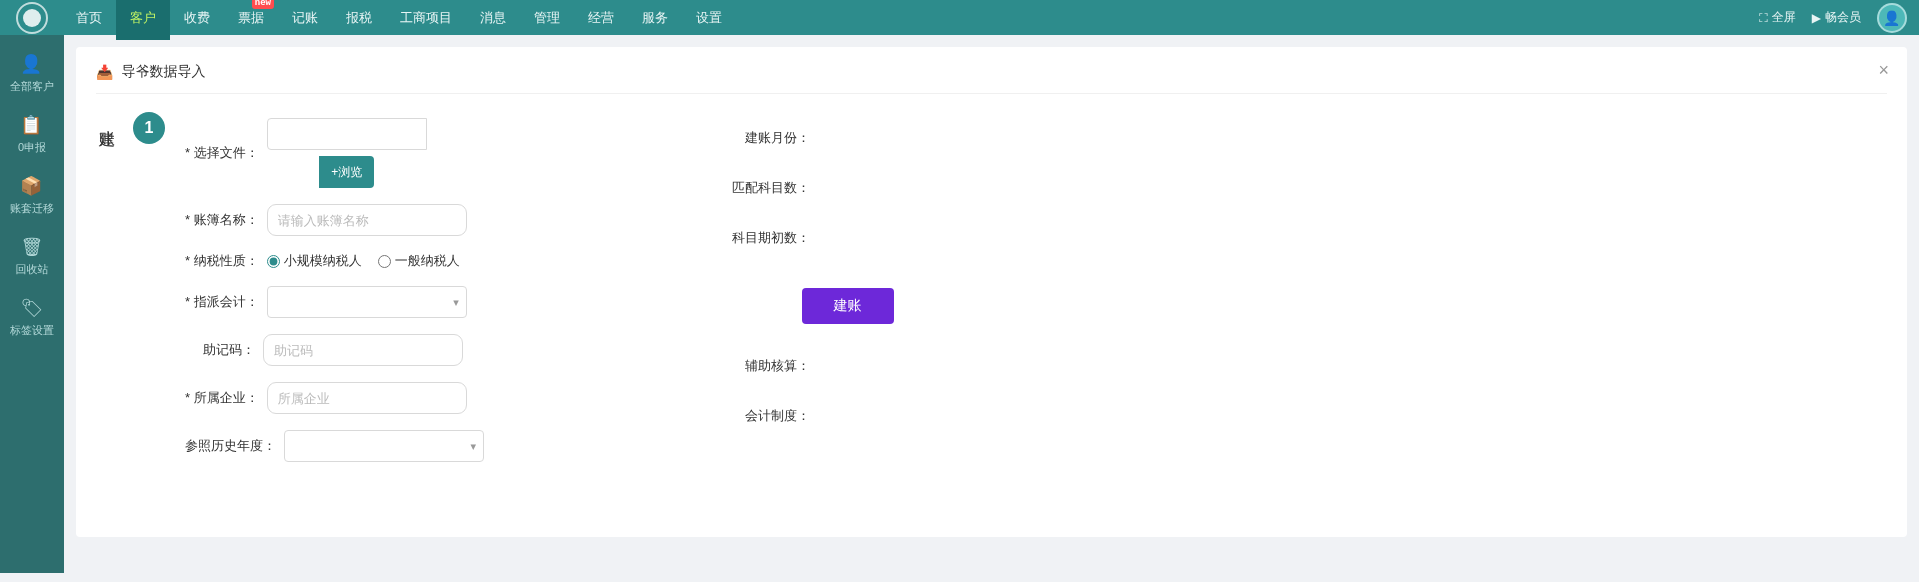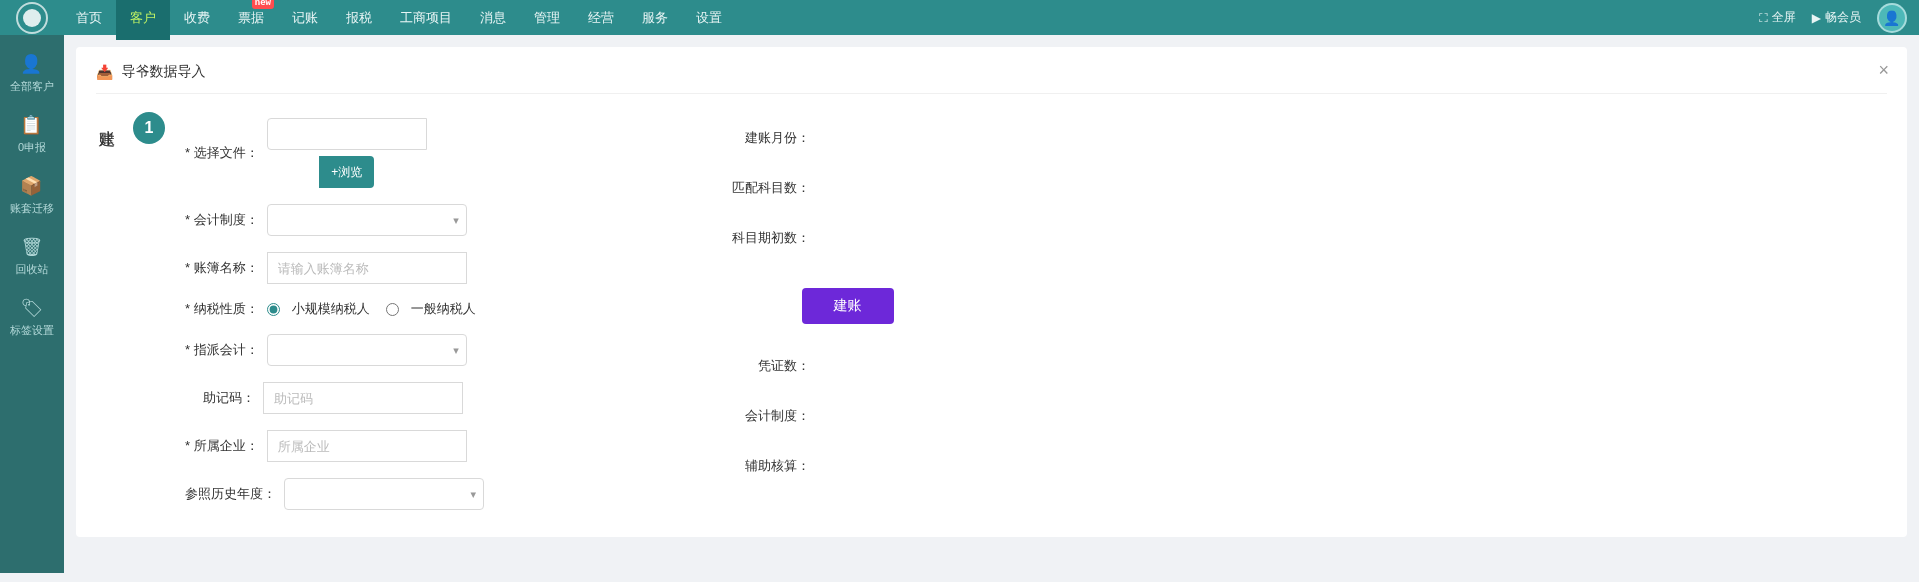--- a/index.html
+++ b/index.html
@@ -222,21 +222,21 @@
     .form-label {
       font-size: 13px;
       color: #333;
       white-space: nowrap;
       min-width: 70px;
       text-align: right;
     }
     .form-input {
       height: 32px;
       border: 1px solid #d9d9d9;
-      border-radius: 0;
+      border-radius: 9px;
       padding: 0 10px;
       font-size: 13px;
       color: #333;
       outline: none;
       background: #fff;
     }
     .form-input::placeholder { color: #bbb; }
     .form-select {
       height: 32px;
       border: 1px solid #d9d9d9;
@@ -295,21 +295,21 @@
     }
 
     .radio-group {
       display: flex;
       align-items: center;
       gap: 16px;
     }
     .radio-item {
       display: flex;
       align-items: center;
-      gap: 12px;
+      gap: 4px;
       cursor: pointer;
       font-size: 13px;
       color: #333;
     }
     .radio-item input[type="radio"] {
       accent-color: #2d8c8c;
       cursor: pointer;
     }
 
     
@@ -456,28 +456,20 @@
         <div class="form-center">
 
           <div class="form-row">
             <span class="form-label">* 选择文件：</span>
             <div class="file-row">
               <input type="text" class="file-input-text" readonly="" style="">
               <button class="browse-btn">+浏览</button>
             </div>
           </div>
 
-          <div class="form-row">
-            <span class="form-label">* 会计制度：</span>
-            <div class="select-wrapper">
-              <select class="form-select">
-                <option value=""></option>
-              </select>
-            </div>
-          </div>
 
           <div class="form-row">
             <span class="form-label">* 账簿名称：</span>
             <input type="text" class="form-input" style="width: 200px;" placeholder="请输入账簿名称">
           </div>
 
           <div class="form-row">
             <span class="form-label">* 纳税性质：</span>
             <div class="radio-group">
               <label class="radio-item">
@@ -536,35 +528,31 @@
 
             <div class="form-row">
               <span class="form-label">科目期初数：</span>
               <span class="form-right-value"></span>
             </div>
 
             <div style="display:flex; justify-content:center; margin: 8px 0 8px 0;">
               <button class="build-btn">建账</button>
             </div>
 
+
+
             <div class="form-row">
-              <span class="form-label">凭证数：</span>
+              <span class="form-label">辅助核算：</span>
               <span class="form-right-value"></span>
             </div>
-
 
             <div class="form-row">
               <span class="form-label">会计制度：</span>
               <span class="form-right-value"></span>
             </div>
 
-            <div class="form-row">
-              <span class="form-label">辅助核算：</span>
-              <span class="form-right-value"></span>
-            </div>
-
           </div>
         </div>
 
       </div>
     </div>
   </div>
 </div>
 
 </body></html>

